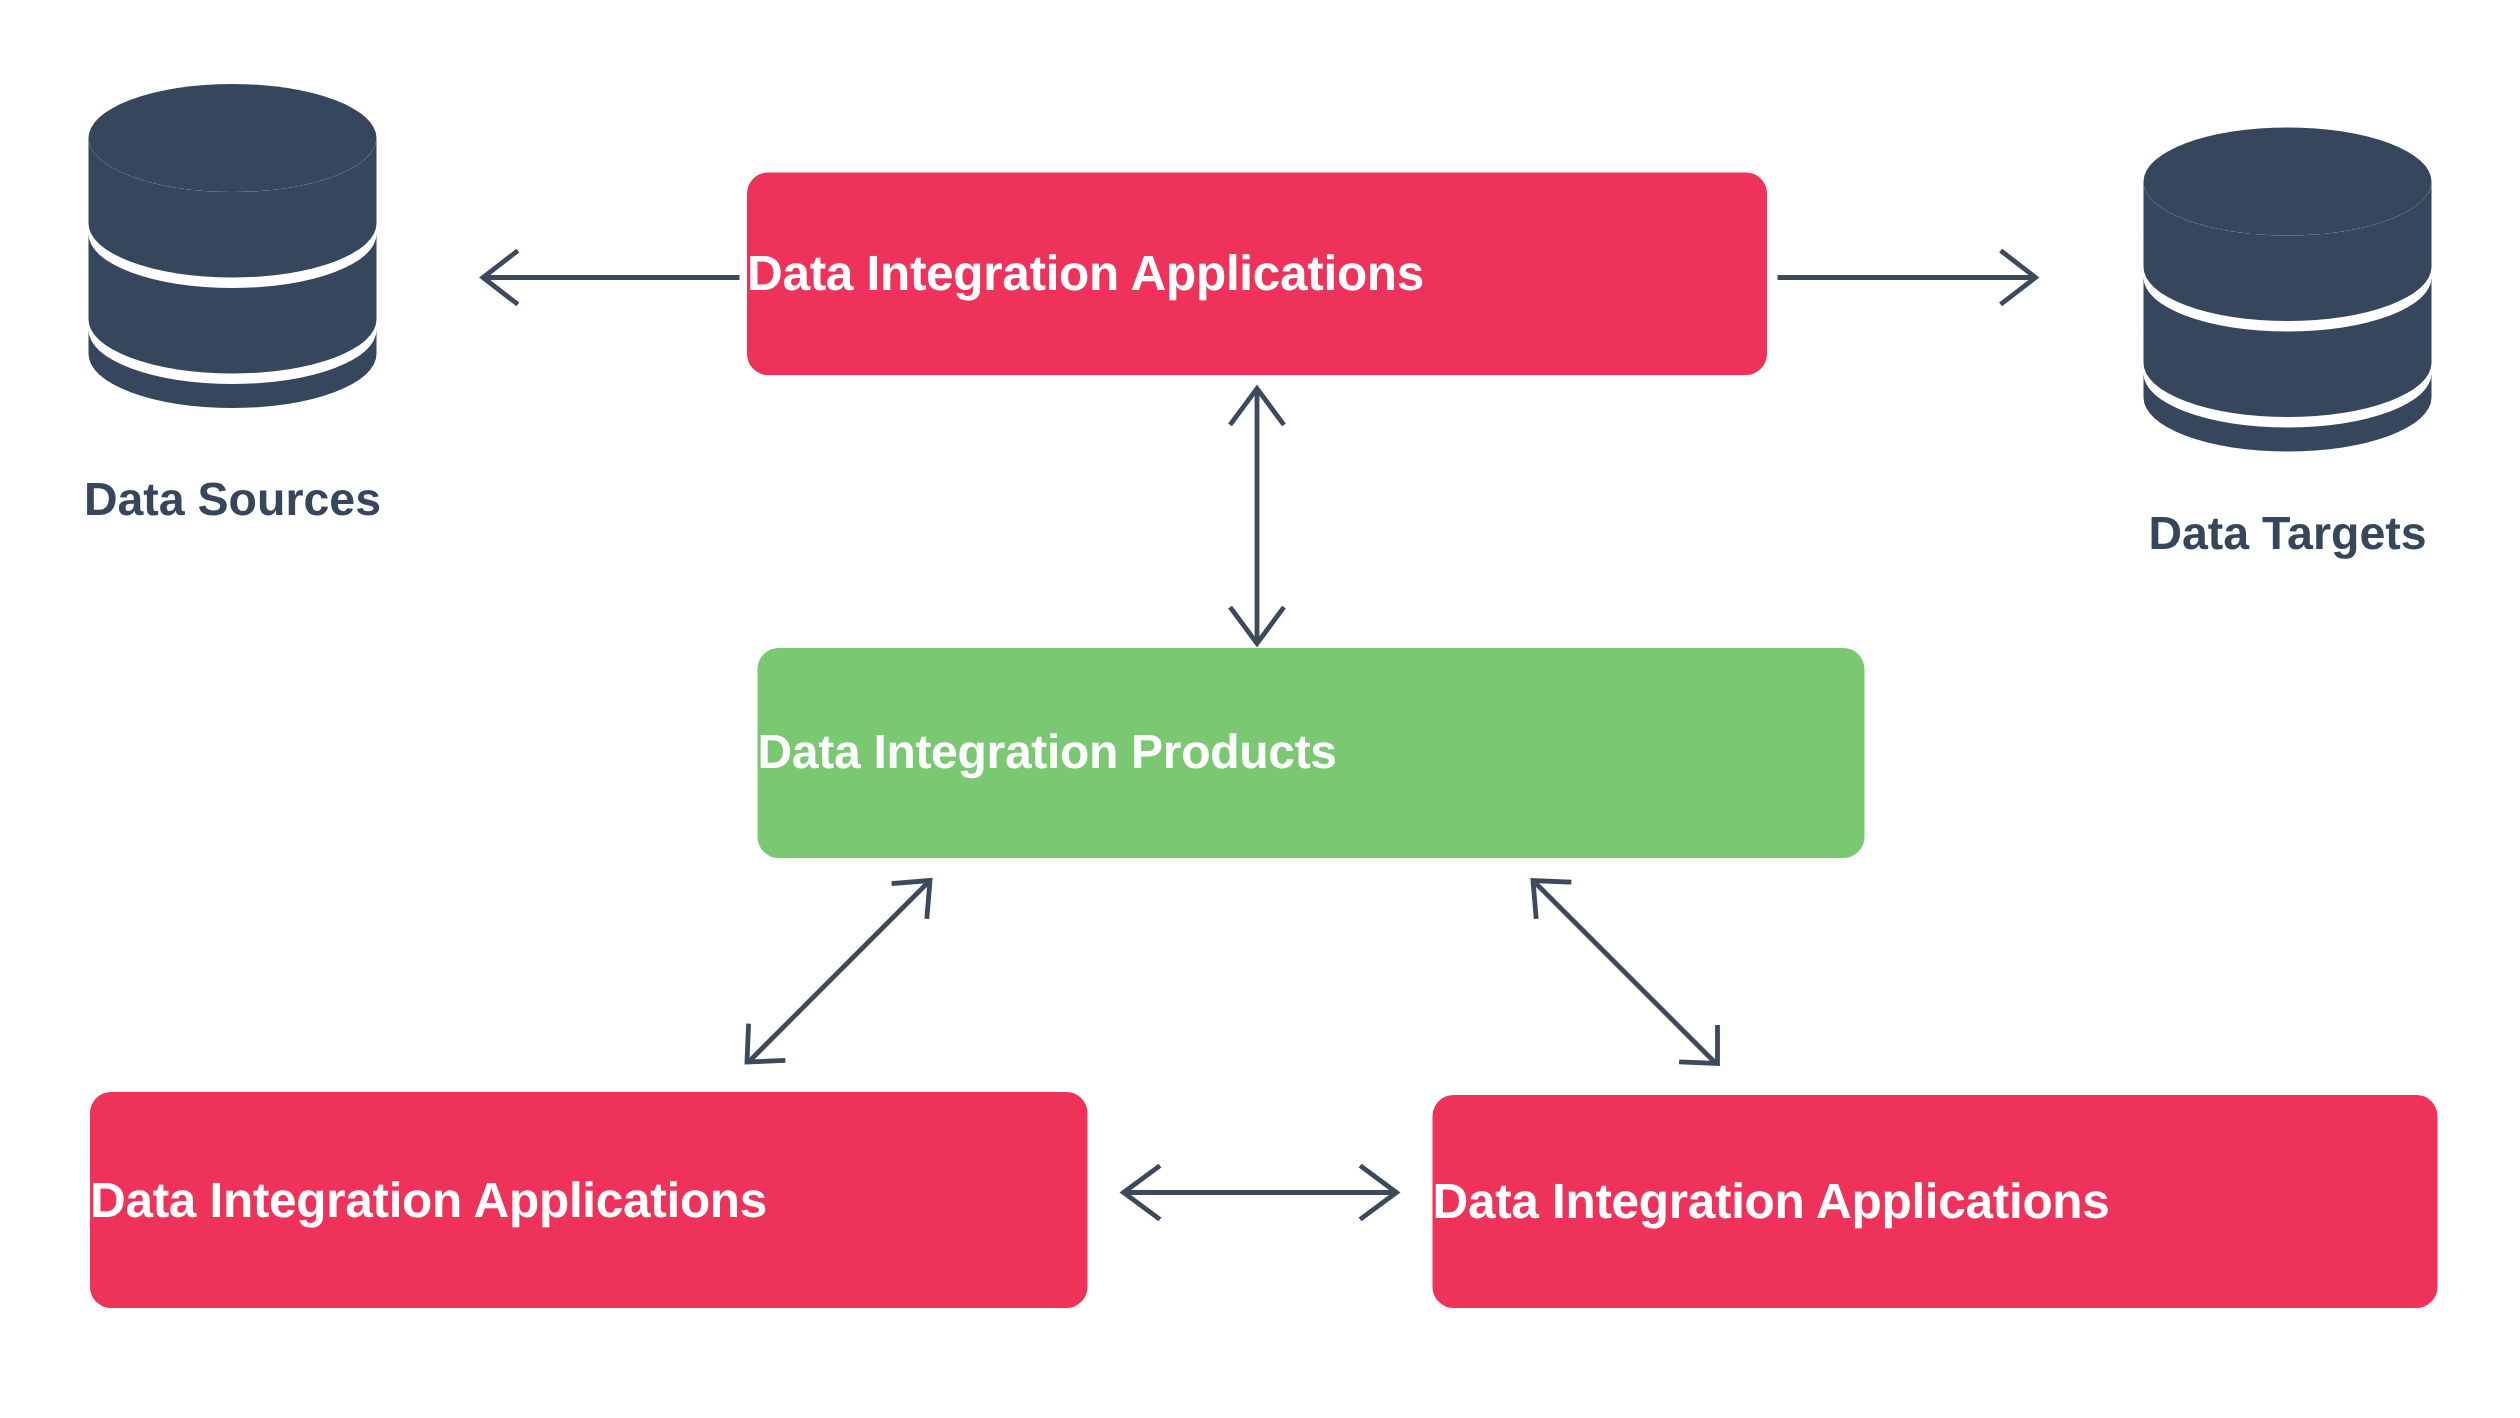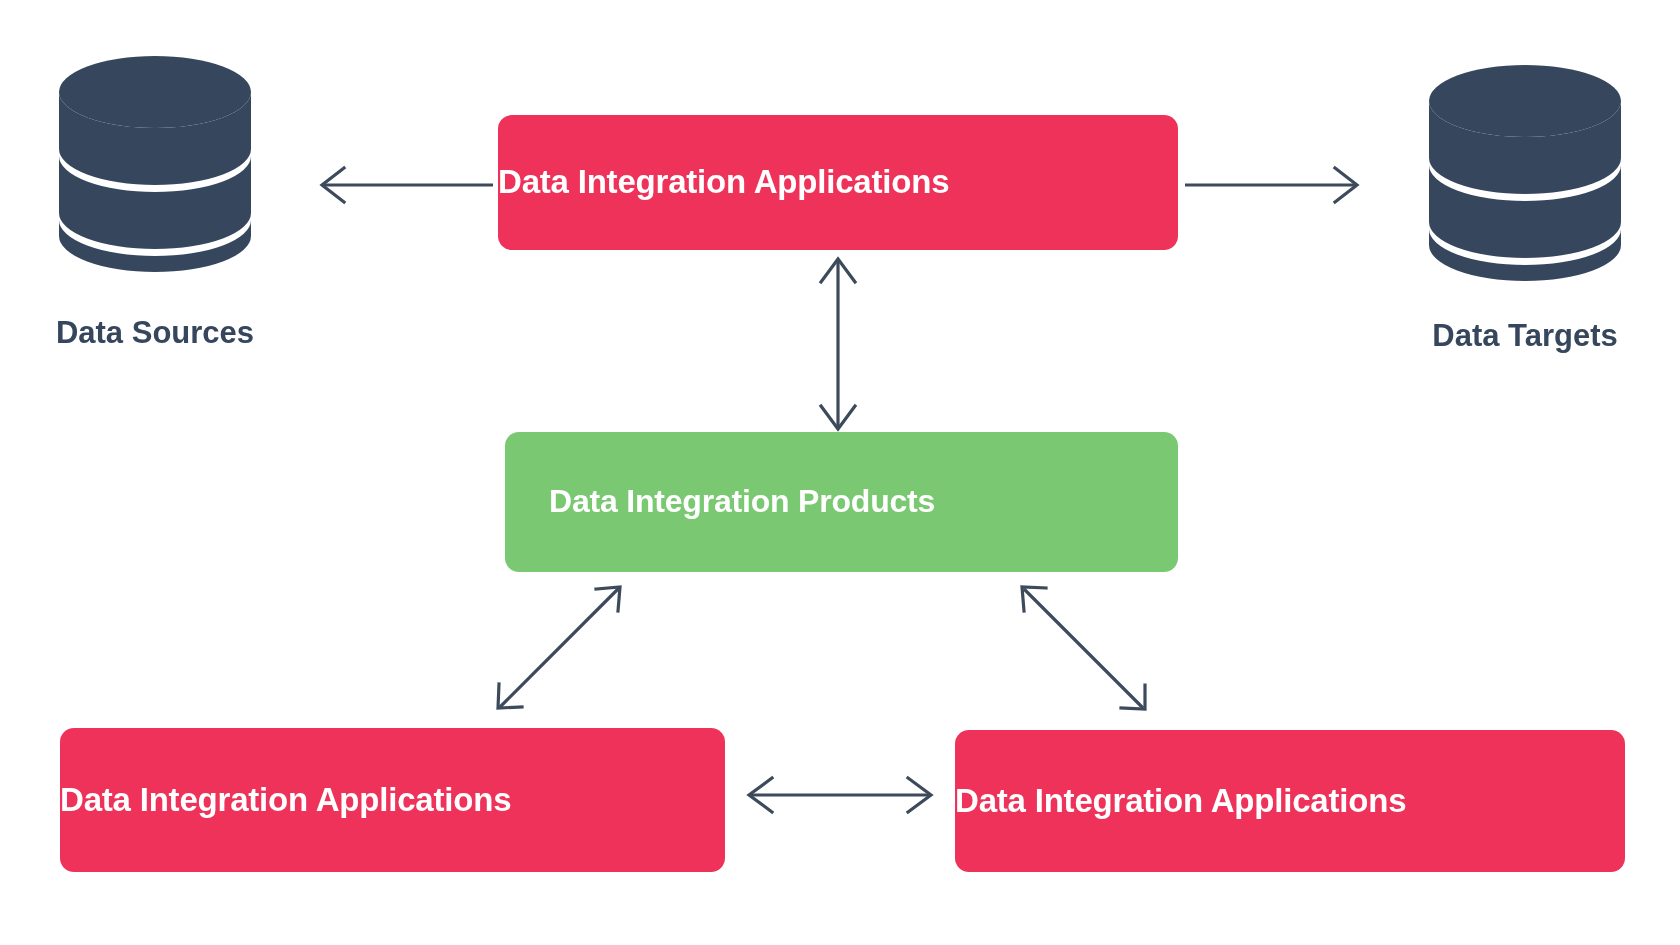--- a/index.html
+++ b/index.html
@@ -42,24 +42,23 @@
     top: 115px;
     width: 680px;
     height: 135px;
     background: #ee3259;
   }
   #box-top .node-label { font-size: 33px; }
   
   #box-middle {
     left: 505px;
     top: 432px;
-    width: 673px;
+    width: 738px;
     height: 140px;
     background: #7ac972;
-    padding-left: 44px;
   }
   #box-middle .node-label { font-size: 32px; }
   
   #box-bottom-left {
     left: 60px;
     top: 728px;
     width: 665px;
     height: 144px;
     background: #ee3259;
   }
@@ -74,21 +73,21 @@
   }
   #box-bottom-right .node-label { font-size: 33px; }
 
   
   .db-group {
     position: absolute;
     width: 260px;
     text-align: center;
   }
   #db-sources { left: 25px; top: 55px; }
-  #db-targets { left: 1395px; top: 64px; }
+  #db-targets { left: 1395px; top: 84px; }
   .db-icon { display: block; margin: 0 auto; }
   .db-caption {
     margin-top: 42px;
     font-size: 31px;
     font-weight: bold;
     color: #36475d;
     font-family: "Liberation Sans", sans-serif;
     white-space: nowrap;
   }
   #db-targets .db-caption { margin-top: 36px; }

